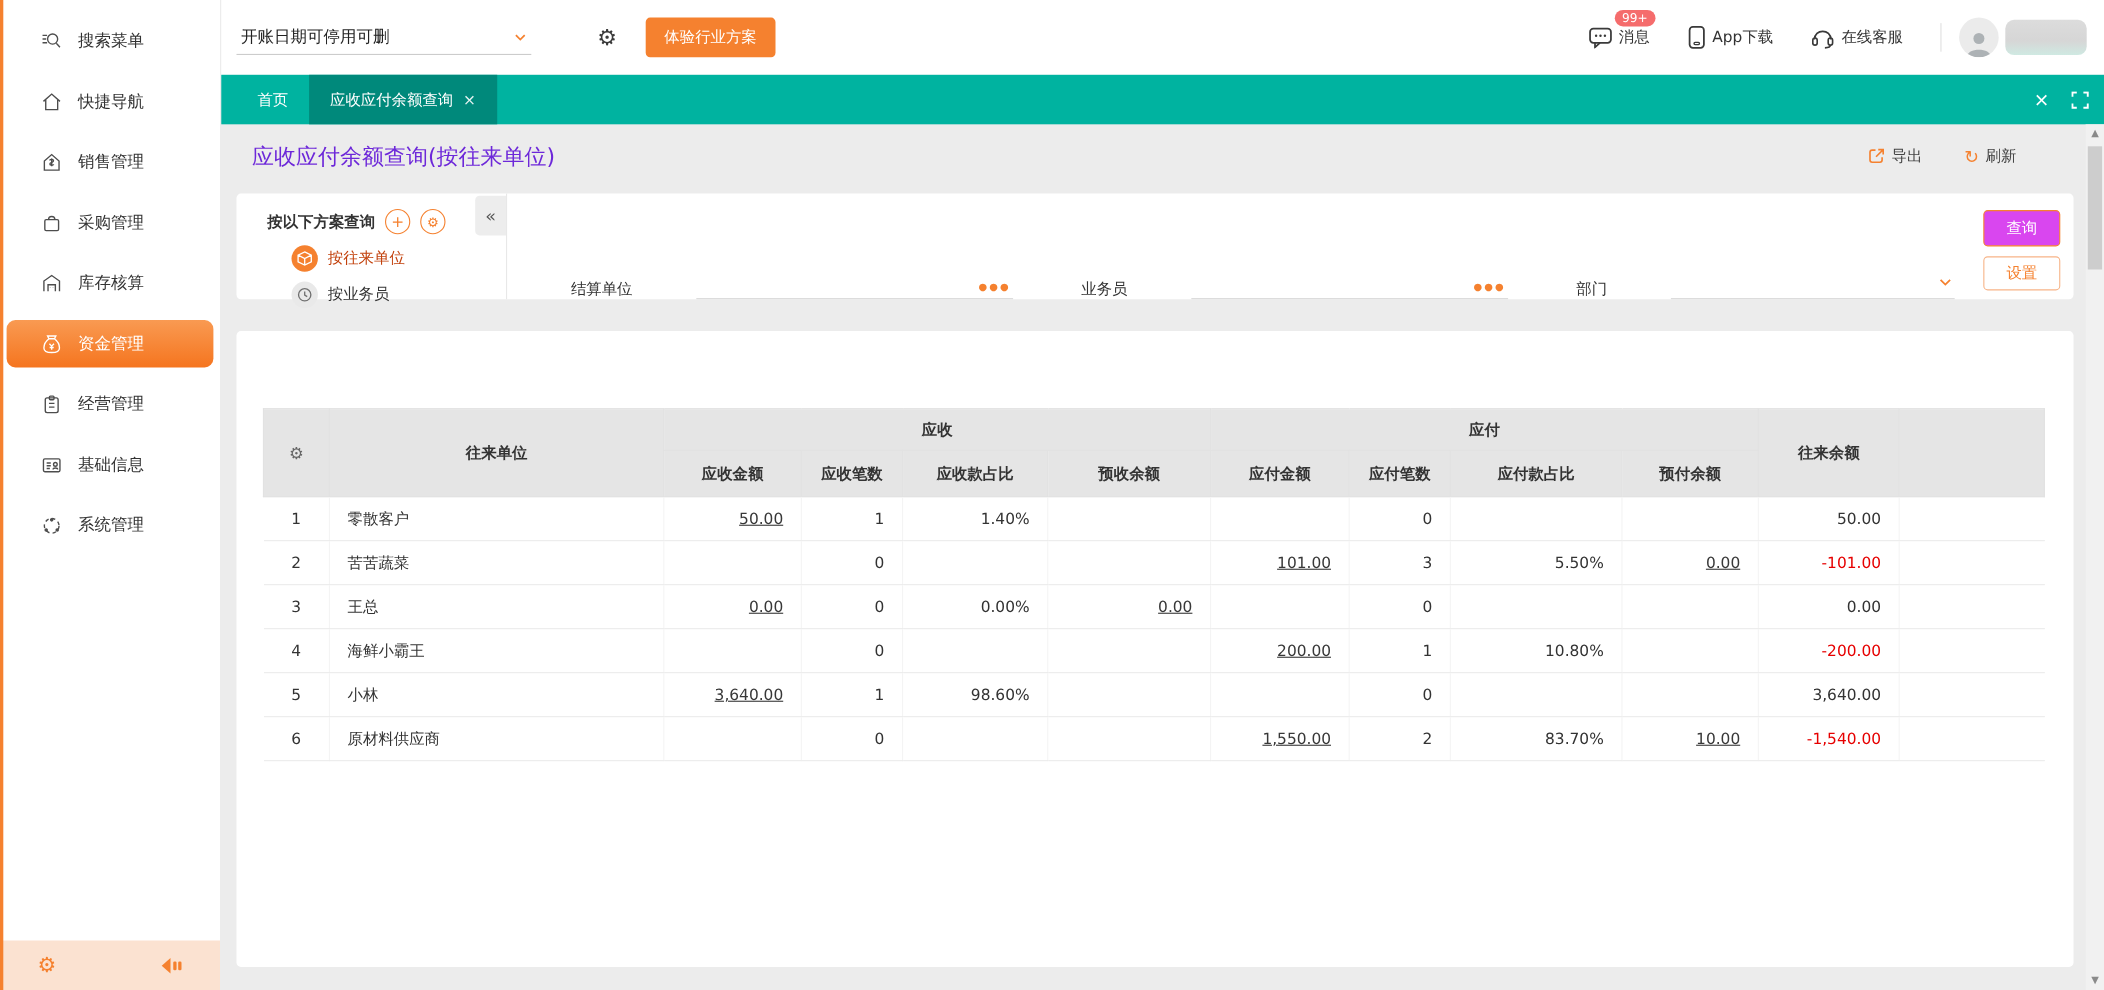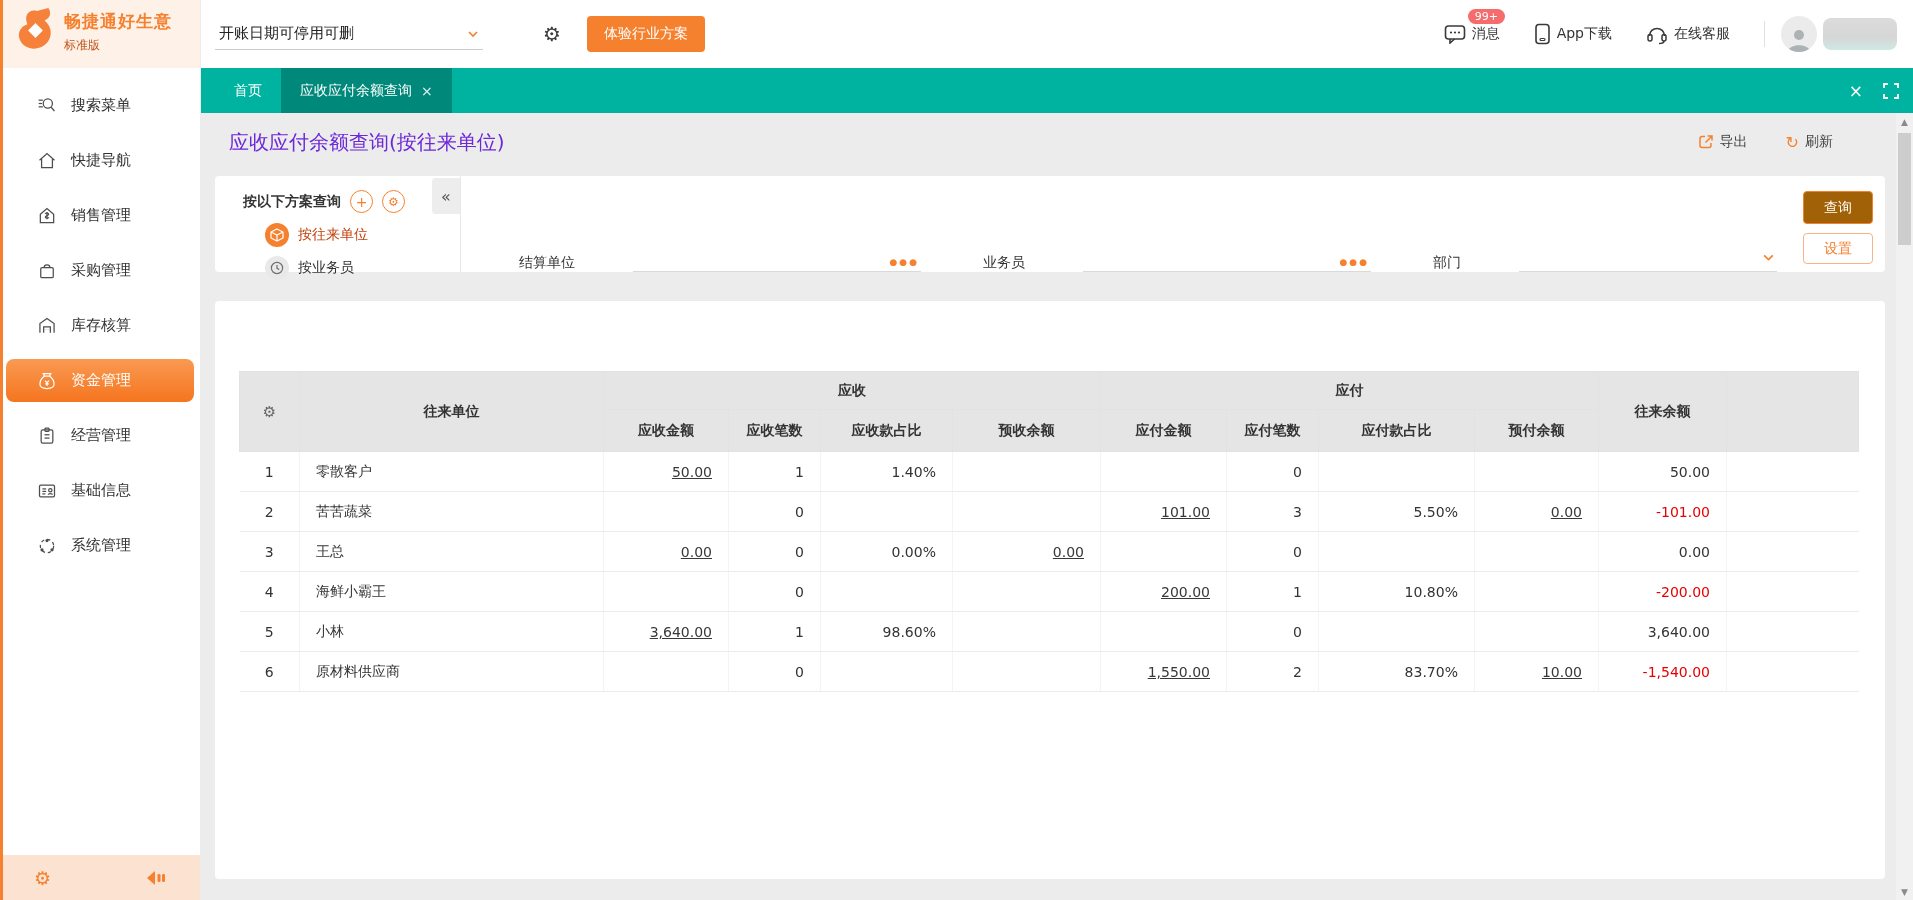--- a/index.html
+++ b/index.html
@@ -72,21 +72,21 @@
   .s-ico { width:24px; height:24px; border-radius:50%; display:flex; align-items:center; justify-content:center; }
   .s-ico.orange { background:#f5812f; }
   .s-ico.gray { background:#e9e9e9; }
   .fields-pane { flex:1; display:flex; padding:24px 0 0 58px; gap:0; }
   .f-group { display:flex; align-items:flex-end; margin-right:62px;gap:44px; }
   .f-label { font-size:14px; color:#333; margin-right:14px; padding-top:1px; white-space:nowrap; }
   .f-input { width:288px; border-bottom:1px solid #d9d9d9; height:24px; position:relative; cursor:text; }
   .f-input .suffix { position:absolute; right:2px; bottom:4px; color:#f5812f; cursor:pointer; }
   .suffix.dots { font-size:9px; letter-spacing:2px; }
   .fc-buttons { position:absolute; right:12px; top:15px; display:flex; flex-direction:column; gap:9px; }
-  .btn-query { width:70px; height:33px; background:#a16207; border:1px solid #f5812f; color:#fff; border-radius:4px; font-size:14px; cursor:pointer; font-family:inherit; }
+  .btn-query { width:70px; height:33px; background:#d946ef; border:1px solid #f5812f; color:#fff; border-radius:4px; font-size:14px; cursor:pointer; font-family:inherit; }
   .btn-settings { width:70px; height:31px; background:#fff; border:1px solid #f7b488; color:#f5812f; border-radius:4px; font-size:14px; cursor:pointer; font-family:inherit; }
 
   
   .table-card { background:#fff; border-radius:4px; margin-top:29px; height:578px; padding:70px 0 0 24px; position:relative; }
   table { border-collapse:collapse; table-layout:fixed; width:1619px; }
   thead th { background:#e5e5e5; border:1px solid #e2e2e2; font-size:14px; font-weight:bold; color:#333; text-align:center; }
   thead tr.group-row th { height:38px; }
   thead tr.sub-row th { height:42px; }
   tbody td { height:40px; border-bottom:1px solid #ebebeb; border-right:1px solid #f4f4f4; font-size:14px; color:#333; }
   tbody td:last-child { border-right:none; }
@@ -105,30 +105,20 @@
   .sb-thumb { position:absolute; top:20px; left:2px; width:13px; height:112px; background:#cdcdcd; cursor:pointer; }
 </style>
 </head>
 <body>
 
 <div class="left-accent"></div>
 
 <div class="app">
 
   <aside class="sidebar">
-    <div class="logo-area">
-      <svg class="logo-mark" viewBox="0 0 44 48">
-        <path d="M14 18 C10 8 16 2 24 4 L36 1 C40 7 37 12 32 14 C40 20 41 32 33 39 C24 47 10 44 6 34 C3 26 8 20 14 18 Z" fill="#f5813a"></path>
-        <rect x="17" y="19" width="11" height="11" fill="#fff" transform="rotate(45 22.5 24.5)"></rect>
-      </svg>
-      <div class="brand-col">
-        <span class="brand-name">畅捷通好生意</span>
-        <span class="brand-edition">标准版</span>
-      </div>
-    </div>
 
     <nav class="menu">
       <div class="menu-item">
         <span class="mi-icon">
           <svg viewBox="0 0 24 24">
               <circle cx="13" cy="9" r="5.5"></circle>
               <line x1="17" y1="13.5" x2="21" y2="18"></line>
               <line x1="2" y1="5" x2="7" y2="5"></line>
               <line x1="2" y1="9" x2="6" y2="9"></line>
               <line x1="2" y1="13" x2="7" y2="13"></line>

